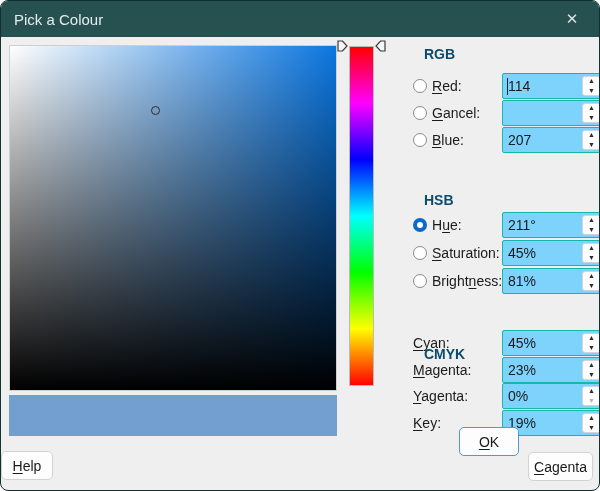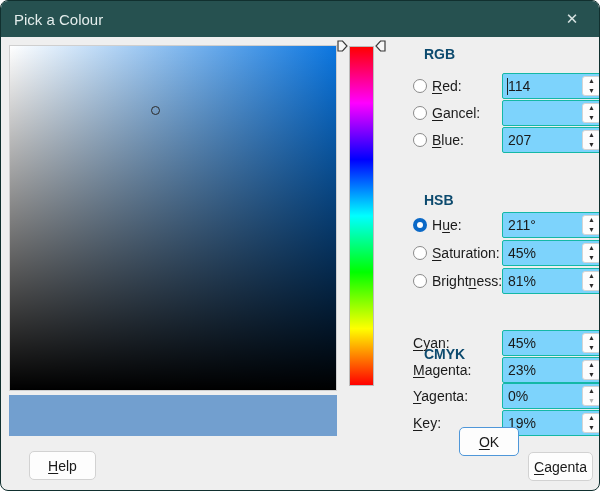--- a/index.html
+++ b/index.html
@@ -83,21 +83,21 @@
     display:flex;flex-direction:column;align-items:stretch;justify-content:center;
   }
   .sa{height:10px;line-height:10px;font-size:7px;text-align:center;color:#2b2b2b;}
   .sa.disabled{color:#b5b5b5;}
   
   .btn{
     position:absolute;height:29px;background:#fdfdfd;border:1px solid #d2d2d2;
     border-radius:5px;display:flex;align-items:center;justify-content:center;
     font-size:14px;color:#1a1a1a;cursor:default;
   }
-  .btn-help{left:28px;top:450px;width:67px;}
+  .btn-help{left:0;top:450px;width:52px;}
   .btn-ok{left:458px;top:426px;width:60px;border:1px solid #4f97d9;}
   .btn-cancel{left:527px;top:451px;width:65px;}
 </style>
 </head>
 <body>
 
 <div class="dialog">
 
   <div class="titlebar">
     <span>Pick a Colour</span>

